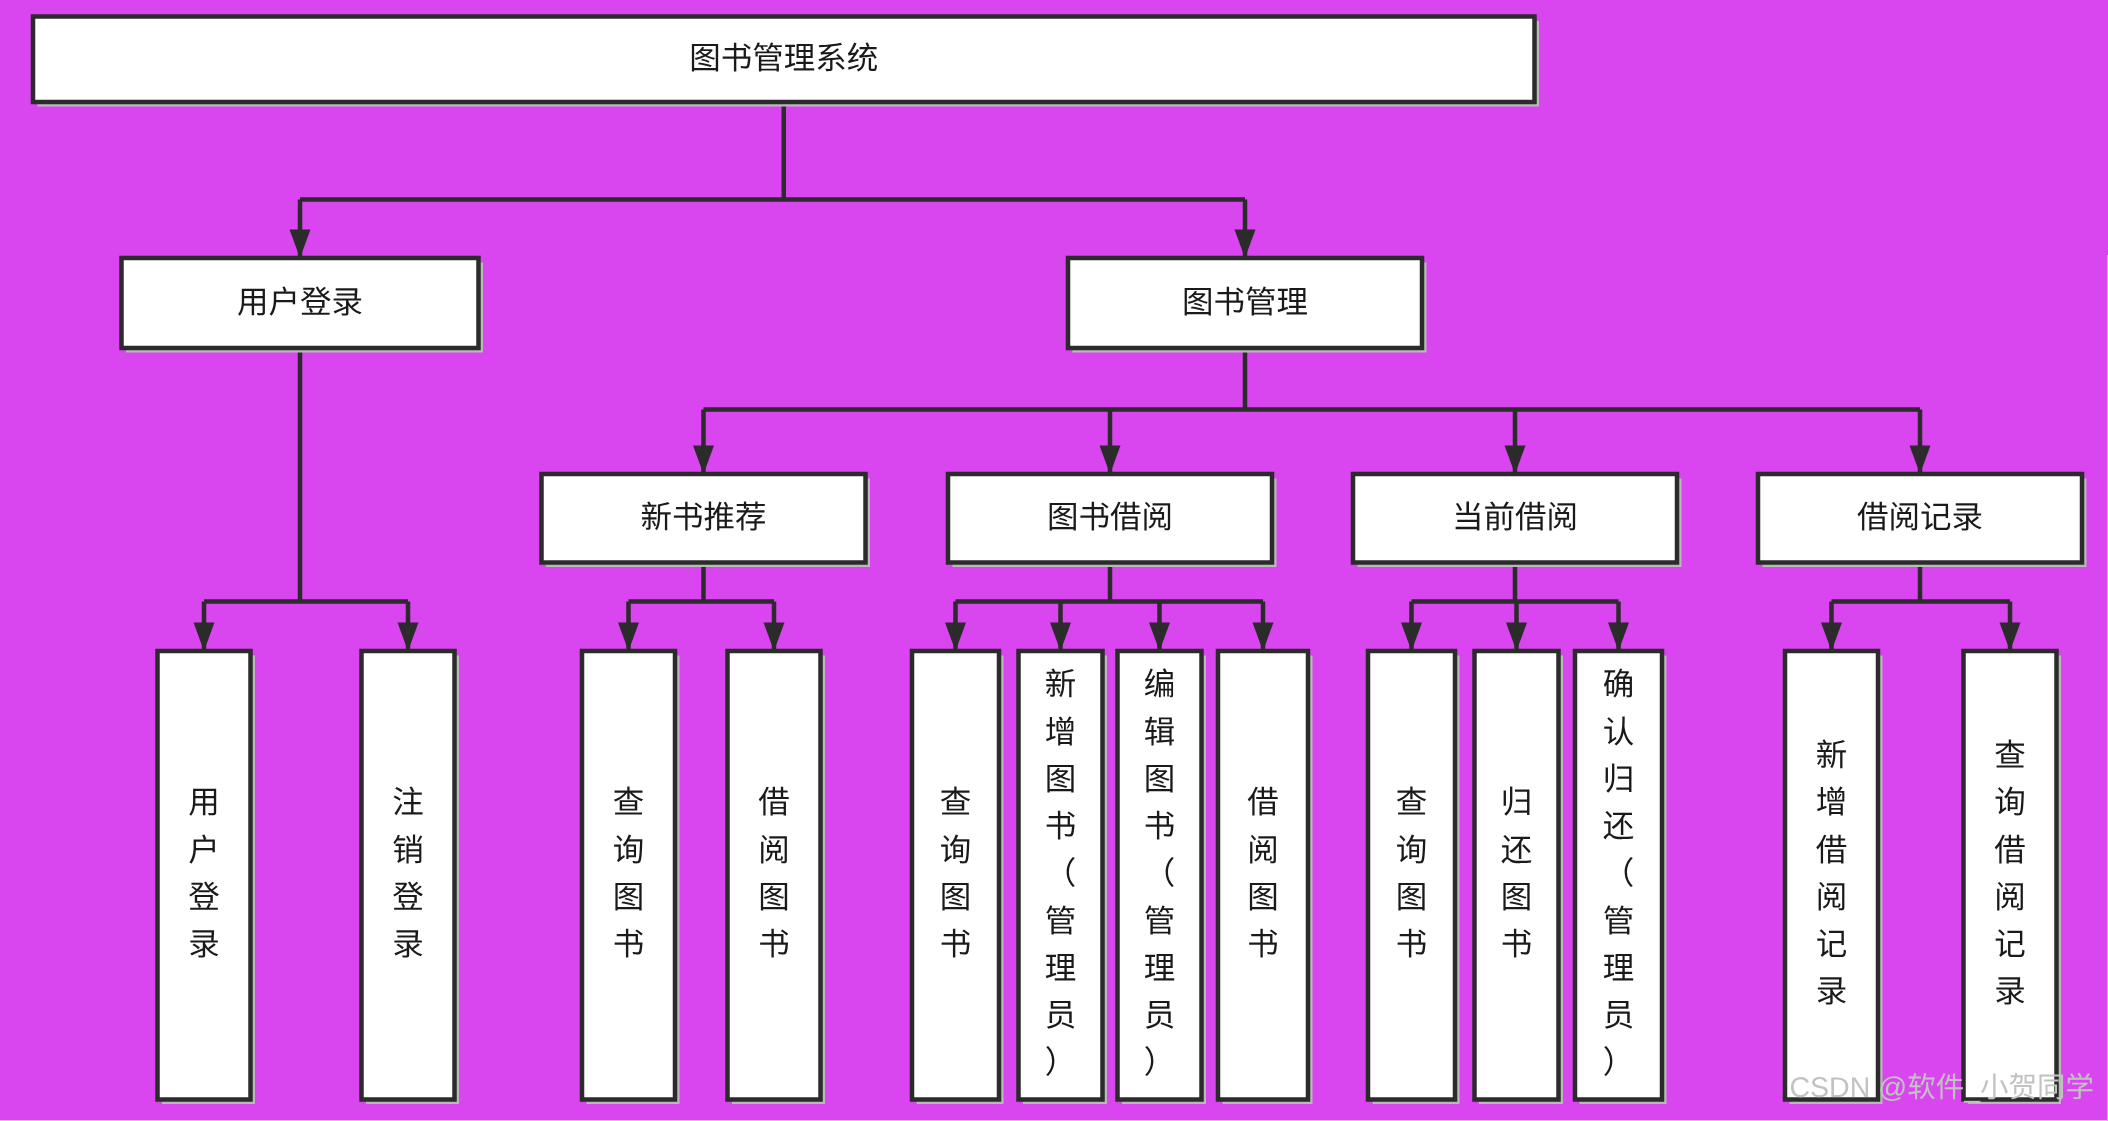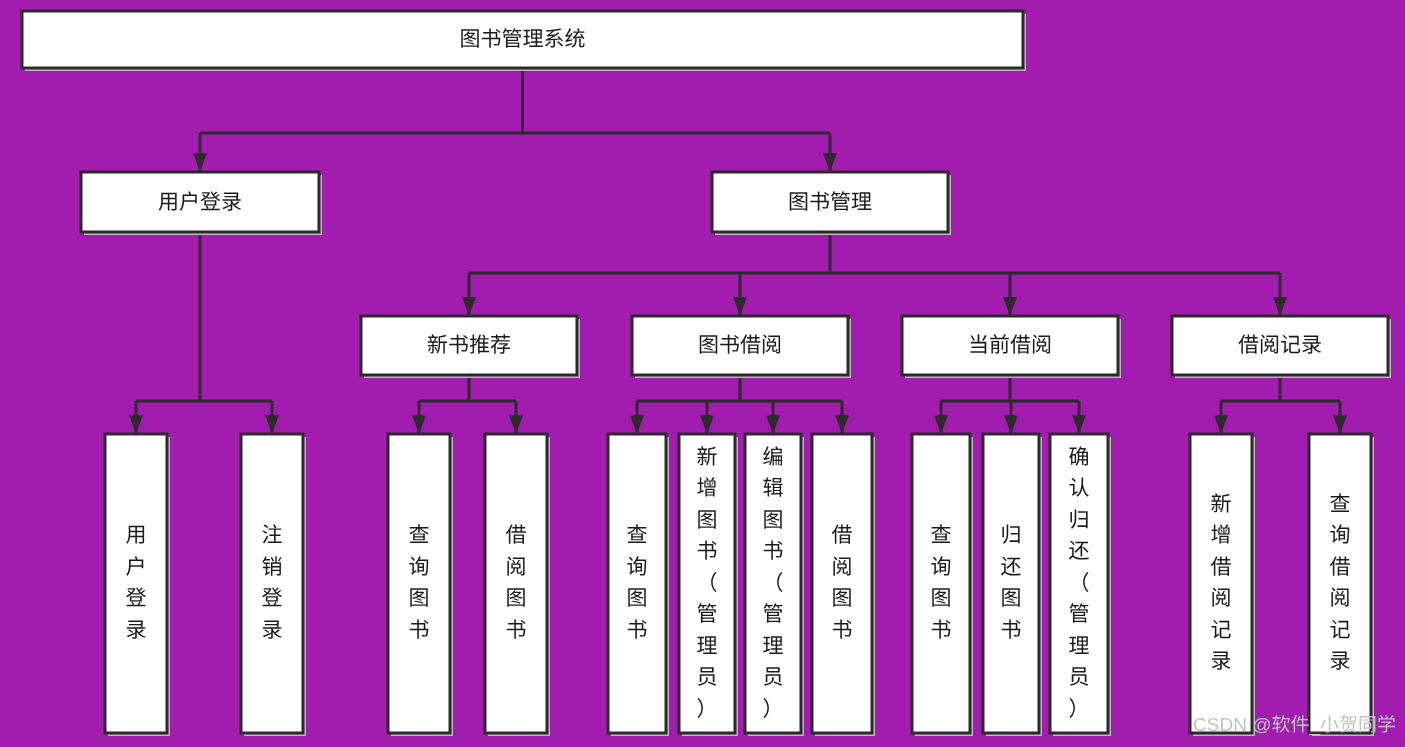--- a/index.html
+++ b/index.html
@@ -8,21 +8,21 @@
     padding: 0;
     background: #ffffff;
   }
   body {
     font-family: "Liberation Sans", "DejaVu Sans", sans-serif;
   }
   #diagram-root {
     position: relative;
     width: 1405px;
     height: 747px;
-    background: #a21caf;
+    background: #d946ef;
     overflow: hidden;
   }
   svg.diagram-canvas {
     position: absolute;
     top: 0;
     left: 0;
     width: 1405px;
     height: 747px;
     display: block;
   }

